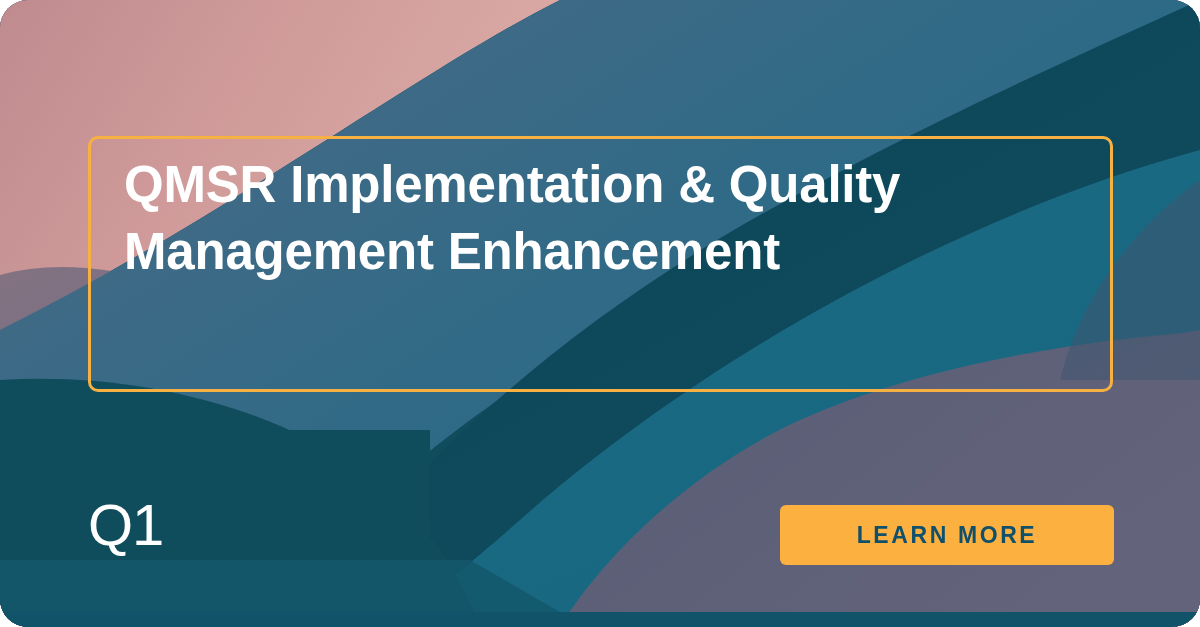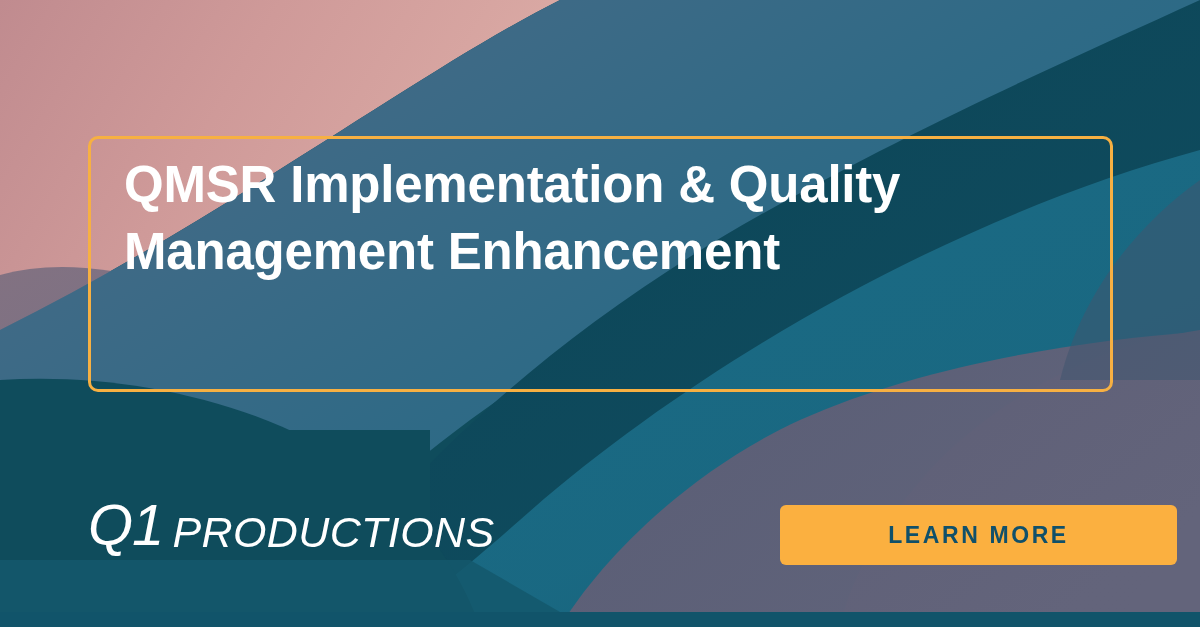--- a/index.html
+++ b/index.html
@@ -9,20 +9,21 @@
     background: #ffffff;
   }
 
   .banner {
     position: relative;
     width: 1200px;
     height: 627px;
     overflow: hidden;
     background: #ec4899;
     font-family: "Liberation Sans", sans-serif;
+    border-radius: 28px;
     -webkit-font-smoothing: antialiased;
   }
 
   
   .bg-layer {
     position: absolute;
     inset: 0;
     width: 100%;
     height: 100%;
     display: block;
@@ -61,23 +62,22 @@
   
   .logo {
     position: absolute;
     left: 88px;
     top: 496px;
     width: 380px;
     height: 66px;
   }
   .logo-main {
     display: flex;
-    align-items: flex-end;
+    align-items: flex-start;
     color: #ffffff;
-    font-style: italic;
   }
   .logo-q {
     font-size: 58px;
     font-weight: 300;
     line-height: 58px;
     letter-spacing: -1px;
     font-family: "Liberation Sans", sans-serif;
   }
   .logo-word {
     font-size: 43px;
@@ -106,21 +106,21 @@
     font-size: 9px;
     vertical-align: super;
     letter-spacing: 0;
   }
 
   
   .cta-button {
     position: absolute;
     left: 780px;
     top: 505px;
-    width: 397px;
+    width: 334px;
     height: 60px;
     background: #fbb040;
     border: none;
     border-radius: 6px;
     color: #10506a;
     font-size: 23px;
     font-weight: 700;
     letter-spacing: 2.6px;
     font-family: "Liberation Sans", sans-serif;
     cursor: pointer;
@@ -198,21 +198,20 @@
   <div class="headline-box">
     <h1 class="headline">
       <span class="hl-line">QMSR Implementation &amp; Quality</span>
       <span class="hl-line">Management Enhancement</span>
     </h1>
   </div>
 
   <div class="logo">
     <div class="logo-main">
       <span class="logo-q">Q1</span>
-      <span class="logo-word">PRODUCTIONS</span>
     </div>
   </div>
 
   <button class="cta-button">
     <span>LEARN MORE</span>
   </button>
 
 </div>
 
 </body></html>

